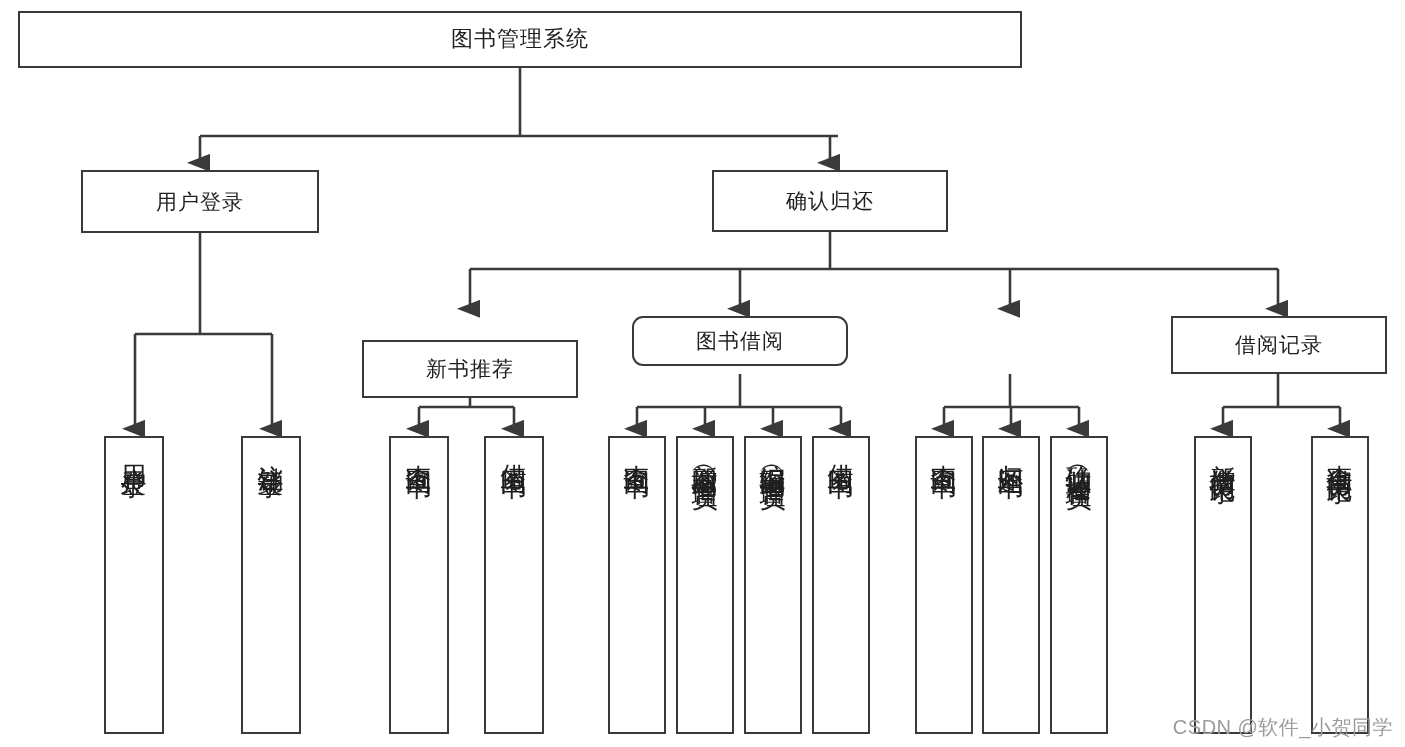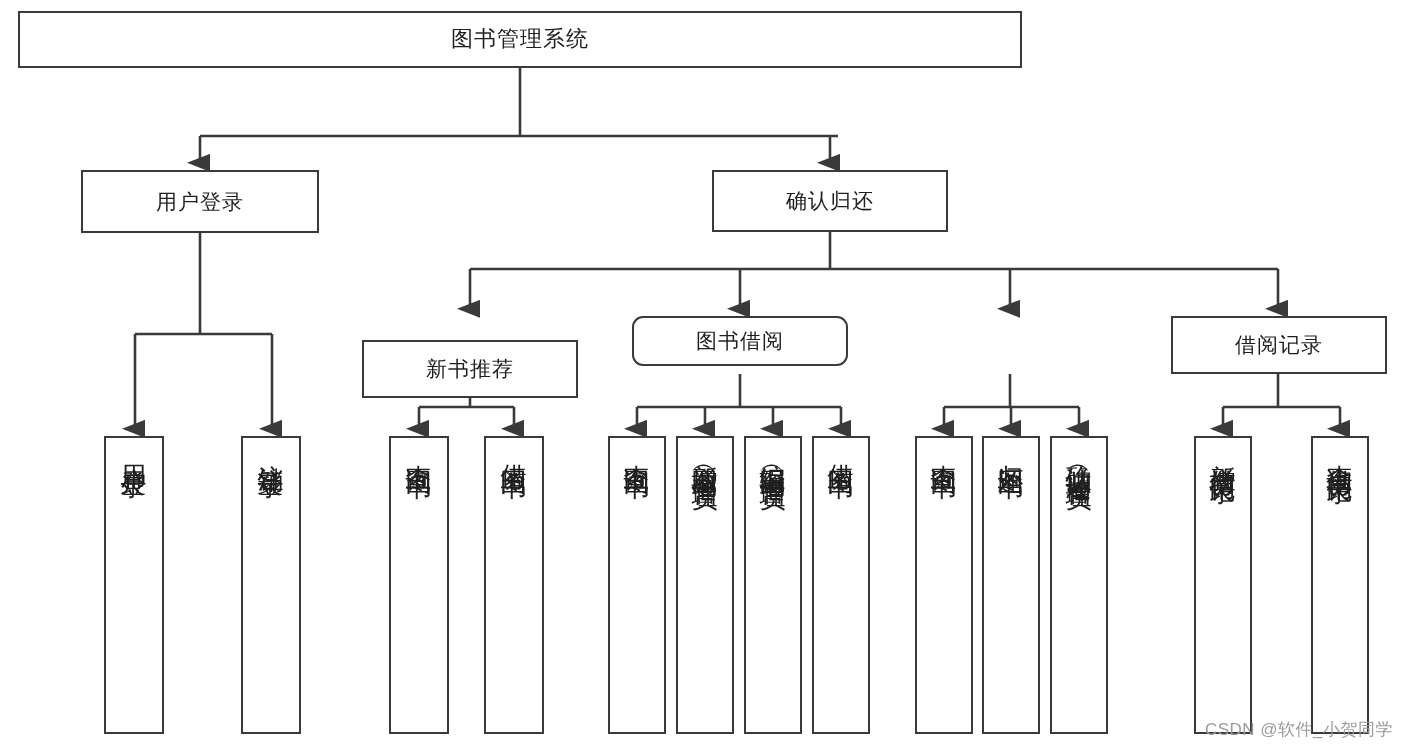--- a/index.html
+++ b/index.html
@@ -58,21 +58,21 @@
     text-orientation: upright;
     font-size: 26px;
     line-height: 1.0;
     letter-spacing: 3px;
     white-space: nowrap;
   }
   #watermark {
     position: absolute;
     right: 12px;
     bottom: 6px;
-    font-size: 17px;
+    font-size: 20px;
     color: #9b9b9b;
     white-space: nowrap;
     letter-spacing: 0.5px;
   }
 </style>
 </head>
 <body>
 
 <div id="canvas">
 

